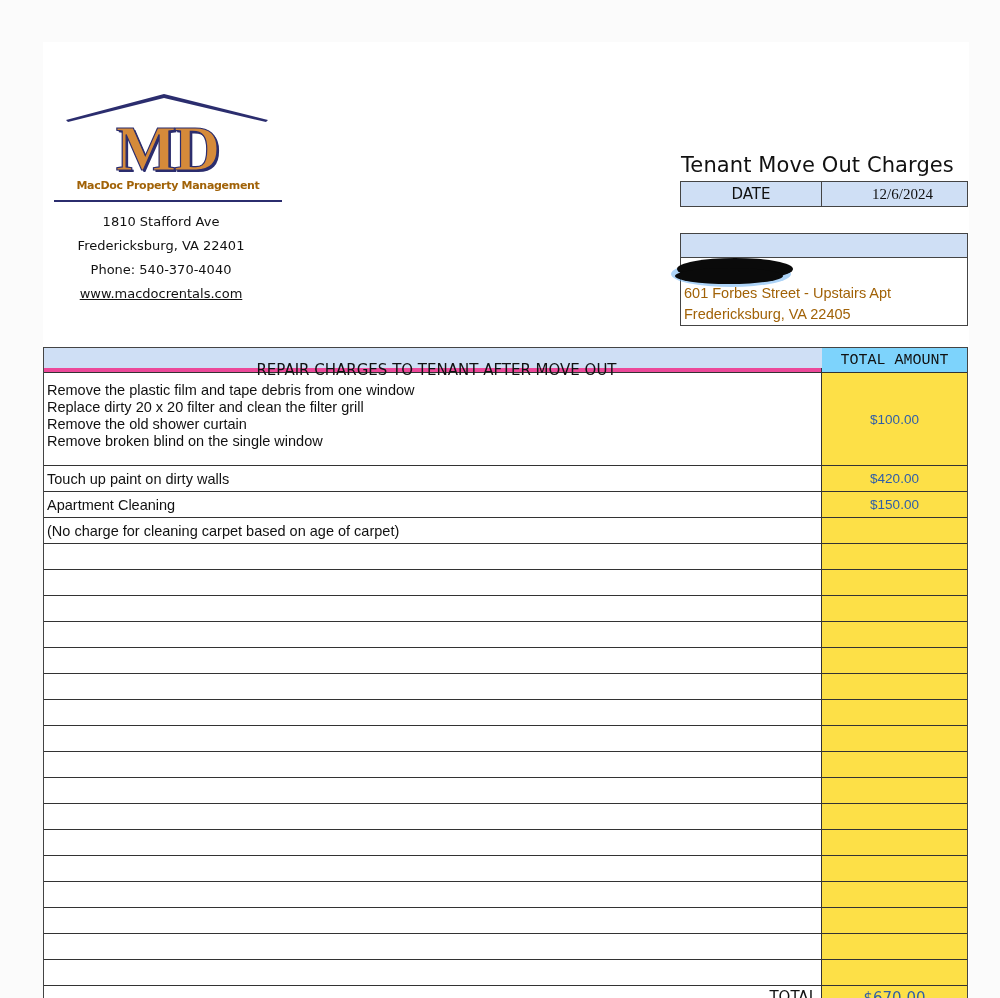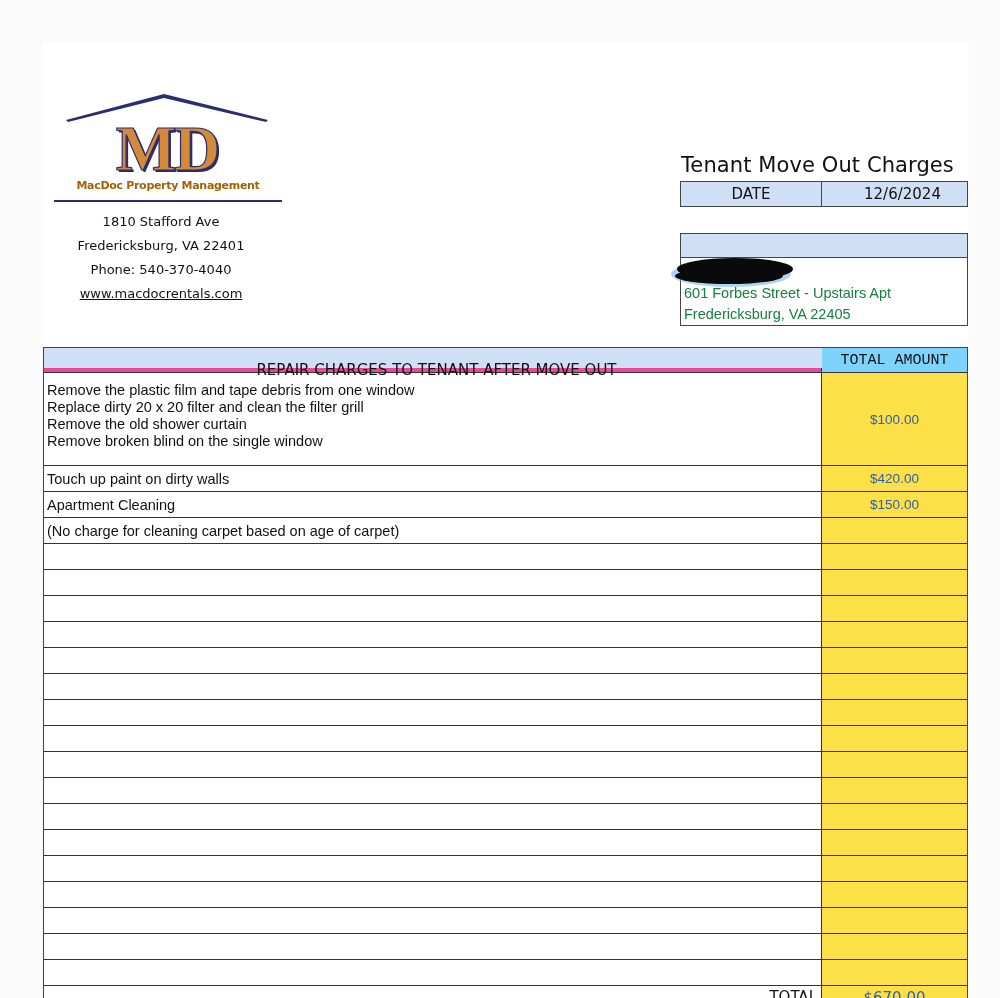--- a/index.html
+++ b/index.html
@@ -15,27 +15,27 @@
   .company-info .web { text-decoration: underline; }
 
   
   .doc-title { position: absolute; left: 681px; top: 153px; width: 287px; text-align: left;
     font-family: "DejaVu Sans", sans-serif; font-size: 21px; color: #111; letter-spacing: 0.1px; }
   .date-box { position: absolute; left: 680px; top: 181px; width: 288px; height: 26px;
     border: 1.5px solid #444; background: #cfdff5; display: flex; gap: 16px; }
   .date-box .cell { height: 100%; display: flex; align-items: center; justify-content: center;
     font-family: "DejaVu Sans", sans-serif; font-size: 15px; color: #111; }
   .date-box .lbl { width: 141px; border-right: 1.5px solid #444; }
-  .date-box .val { flex: 1; }
+  .date-box .val { flex: 1; font-family: Liberation Serif, serif; }
 
   
   .tenant-box { position: absolute; left: 680px; top: 233px; width: 288px; height: 93px; border: 1.5px solid #444; }
   .tenant-box .head { height: 24px; background: #cfdff5; border-bottom: 1.5px solid #444; }
   .tenant-box .redact { position: absolute; left: -12px; top: 20px; width: 124px; height: 34px; }
-  .tenant-box .lines { position: absolute; left: 3px; top: 49px; font-size: 14.5px; line-height: 21px; color: #15803d; }
+  .tenant-box .lines { position: absolute; left: 3px; top: 49px; font-size: 14.5px; line-height: 21px; color: #a16207; }
 
   
   .charges { position: absolute; left: 43px; top: 347px; width: 925px; border-left: 1.5px solid #444; border-right: 1.5px solid #444; border-top: 1.5px solid #444; }
   .row { display: flex; border-bottom: 1.5px solid #333; }
   .row .desc { width: 778px; border-right: 1.5px solid #333; font-size: 14.5px; line-height: 17px; padding-left: 3px; display: flex; align-items: center; }
   .row .amt { flex: 1; background: #fde047; display: flex; align-items: center; justify-content: center; font-size: 13.5px; color: #2f5ea8; }
   .row.header { height: 25px; background: #cfdff5; }
   .row.header .desc { justify-content: center; font-family: "DejaVu Sans", sans-serif; font-size: 15px; padding-left: 8px; background: #ec4899; margin-top: 20px; }
   .row.header .amt { background: #7dd3fc; color: #111; font-family: Liberation Mono, monospace; font-size: 15px; }
   .row.multi { height: 93px; }

